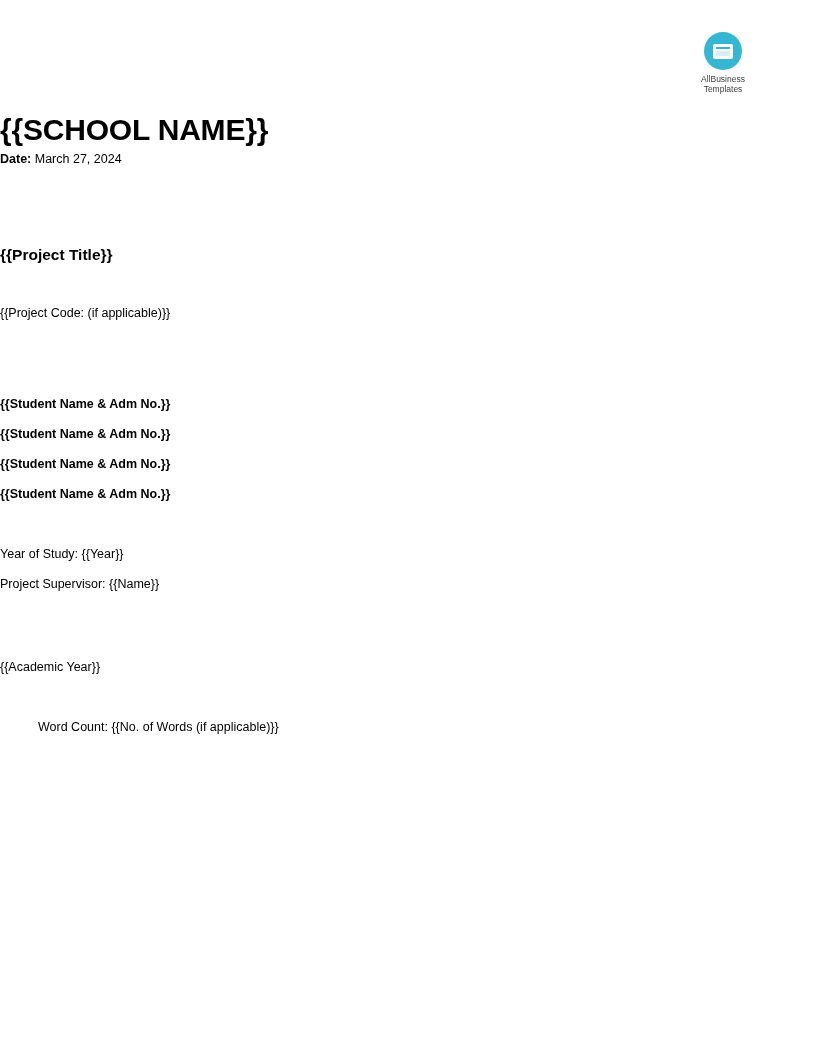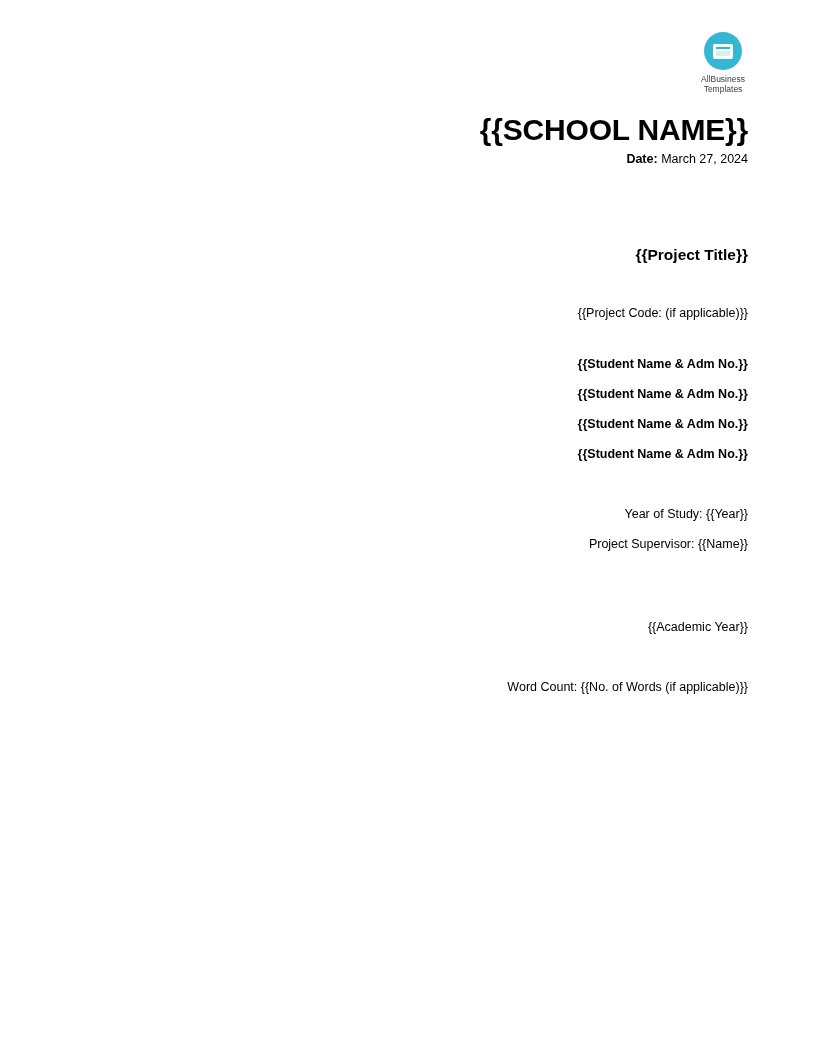--- a/index.html
+++ b/index.html
@@ -73,21 +73,21 @@
     font-family: "Liberation Sans", sans-serif;
     font-weight: 400;
   }
 
   
   .doc {
     position: absolute;
     top: 0;
     left: 0;
     width: 748px;
-    text-align: right;
+    text-align: left;
   }
 
   .school-name {
     margin-top: 113px;
     font-size: 30px;
     font-weight: bold;
     letter-spacing: -0.2px;
     line-height: 34px;
     color: #000;
   }
@@ -107,21 +107,21 @@
     line-height: 20px;
   }
 
   .project-code {
     margin-top: 40px;
     font-size: 12.5px;
     line-height: 16px;
   }
 
   .students {
-    margin-top: 28px;
+    margin-top: 68px;
   }
   .student-line {
     font-size: 12.5px;
     line-height: 30px;
     font-weight: 600;
   }
 
   .meta {
     margin-top: 30px;
   }

